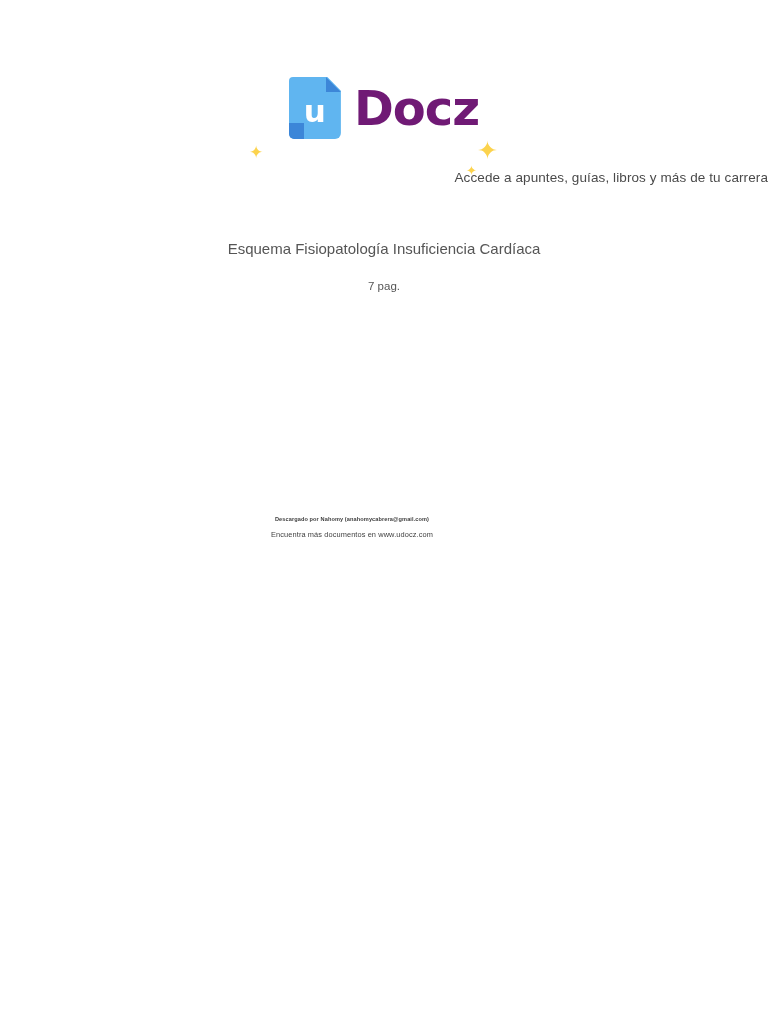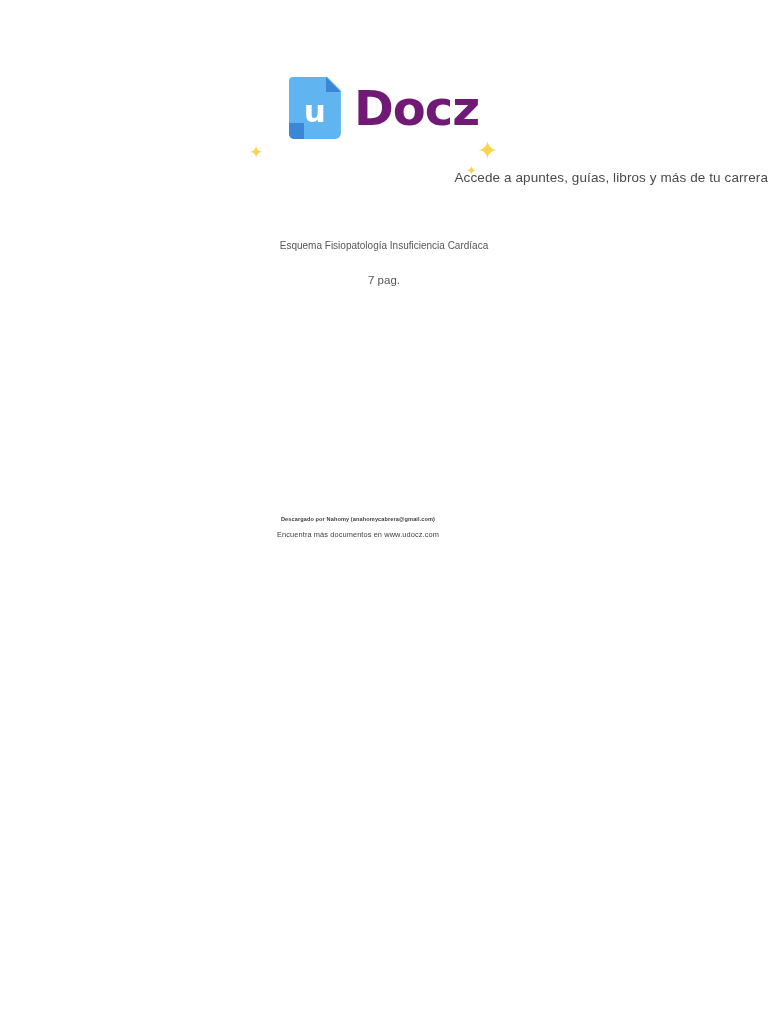--- a/index.html
+++ b/index.html
@@ -35,28 +35,28 @@
   }
   .spark{position:absolute;color:#fcd34d;line-height:1;user-select:none;}
   .spark.s1{left:249px;top:86px;font-size:17px;}
   .spark.s2{left:477px;top:80px;font-size:25px;}
   .spark.s3{left:466px;top:106px;font-size:13px;}
 
   .tagline{
     text-align:right;font-size:13.5px;color:#4a4a4a;margin-top:12px;letter-spacing:.1px;
   }
   .doc-title{
-    text-align:center;font-size:10px;color:#555;margin-top:55px;
+    text-align:center;font-size:15px;color:#555;margin-top:55px;
   }
   .doc-pages{
     text-align:center;font-size:11.5px;color:#555;margin-top:23px;
   }
 
   
-  .wm{position:absolute;left:6px;width:704px;text-align:center;color:#3e3e3e;}
+  .wm{position:absolute;left:0;width:704px;text-align:center;color:#3e3e3e;}
   .wm1{top:516px;font-size:5.6px;font-weight:bold;letter-spacing:.1px;}
   .wm2{top:530px;font-size:7.4px;letter-spacing:.1px;}
 
   
   .diagram{position:absolute;left:0;top:555px;width:768px;height:469px;}
 </style>
 </head>
 <body>
 
 <div class="udocz-header">

